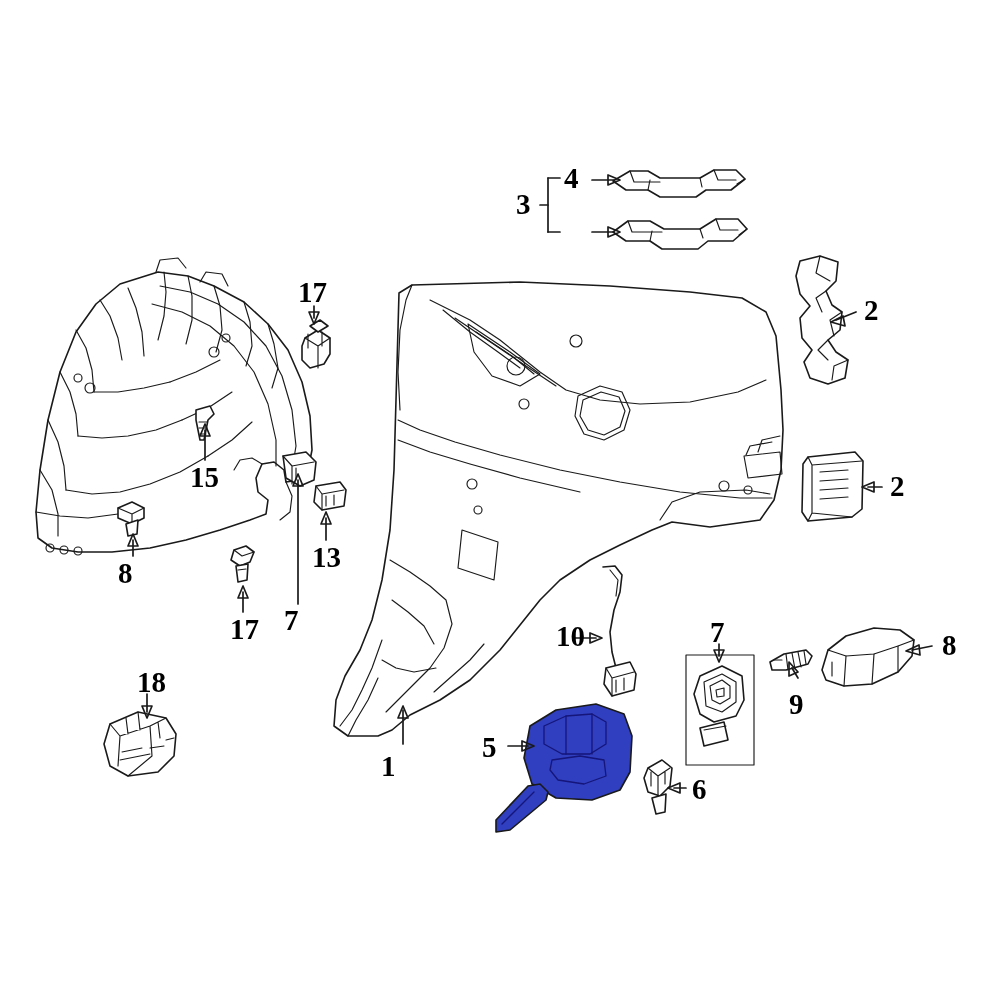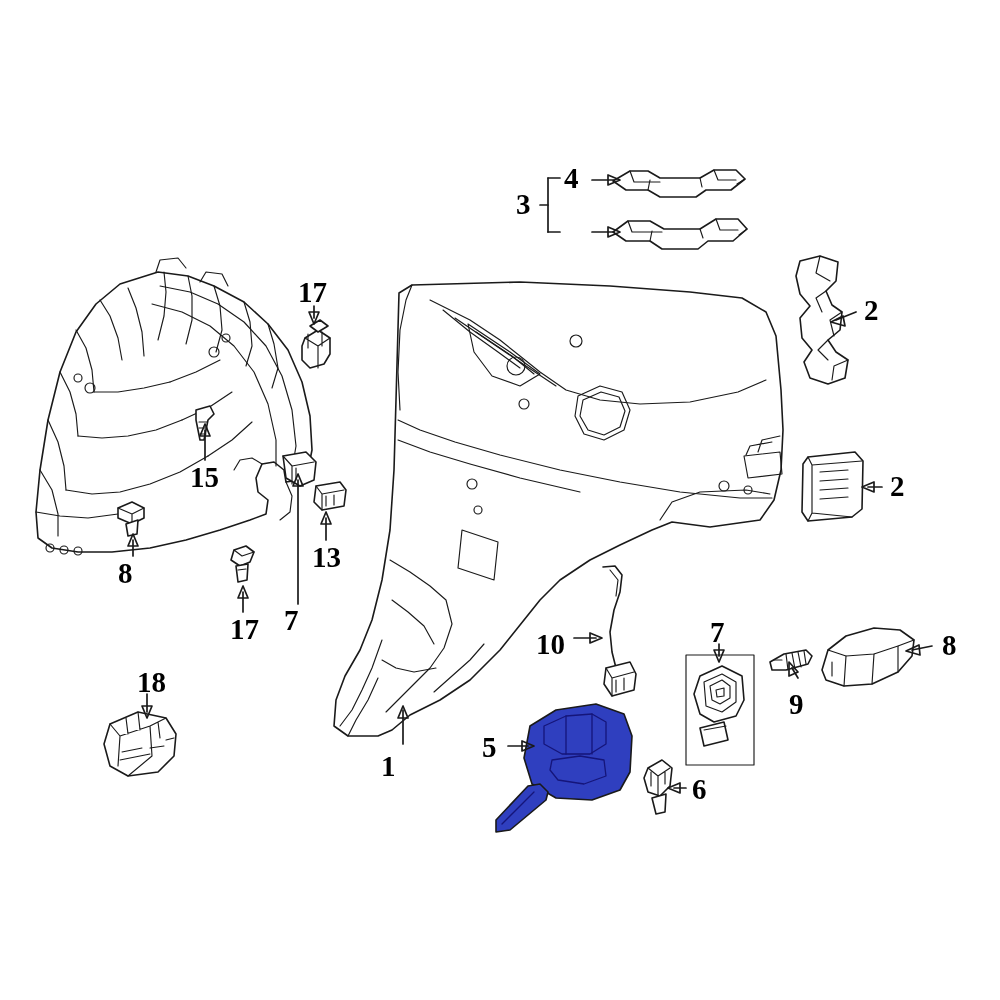--- a/index.html
+++ b/index.html
@@ -327,21 +327,21 @@
 
   <div class="callout-label" style="left:381px; top:752px;">1</div>
   <div class="callout-label" style="left:864px; top:296px;">2</div>
   <div class="callout-label" style="left:516px; top:190px;">3</div>
   <div class="callout-label" style="left:564px; top:164px;">4</div>
   <div class="callout-label" style="left:482px; top:733px;">5</div>
   <div class="callout-label" style="left:692px; top:775px;">6</div>
   <div class="callout-label" style="left:710px; top:618px;">7</div>
   <div class="callout-label" style="left:942px; top:631px;">8</div>
   <div class="callout-label" style="left:789px; top:690px;">9</div>
-  <div class="callout-label" style="left:536px; top:622px;margin-top:8px;">10</div>
+  <div class="callout-label" style="left:556px; top:622px;">10</div>
   <div class="callout-label" style="left:890px; top:472px;">2</div>
   <div class="callout-label" style="left:284px; top:606px;">7</div>
   <div class="callout-label" style="left:312px; top:543px;">13</div>
   <div class="callout-label" style="left:298px; top:278px;">17</div>
   <div class="callout-label" style="left:190px; top:463px;">15</div>
   <div class="callout-label" style="left:118px; top:559px;">8</div>
   <div class="callout-label" style="left:230px; top:615px;font-family:Liberation Serif, serif;">17</div>
   <div class="callout-label" style="left:137px; top:668px;">18</div>
 
 </div>

